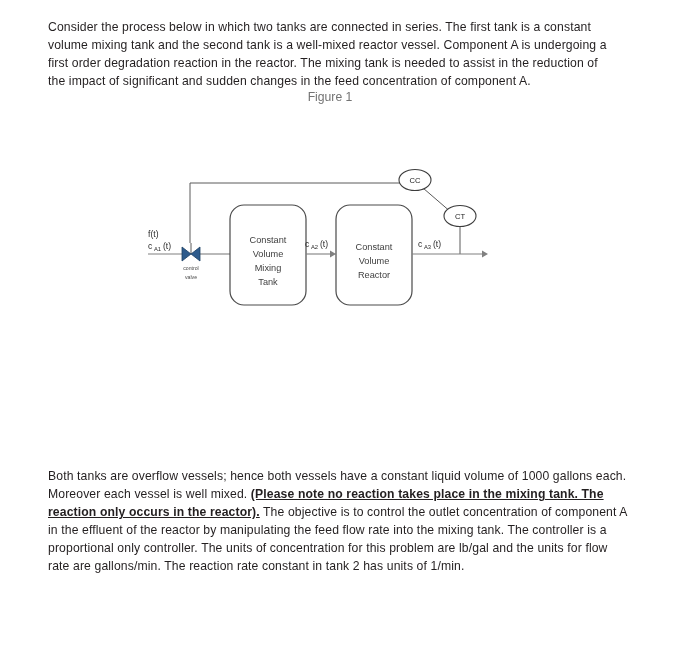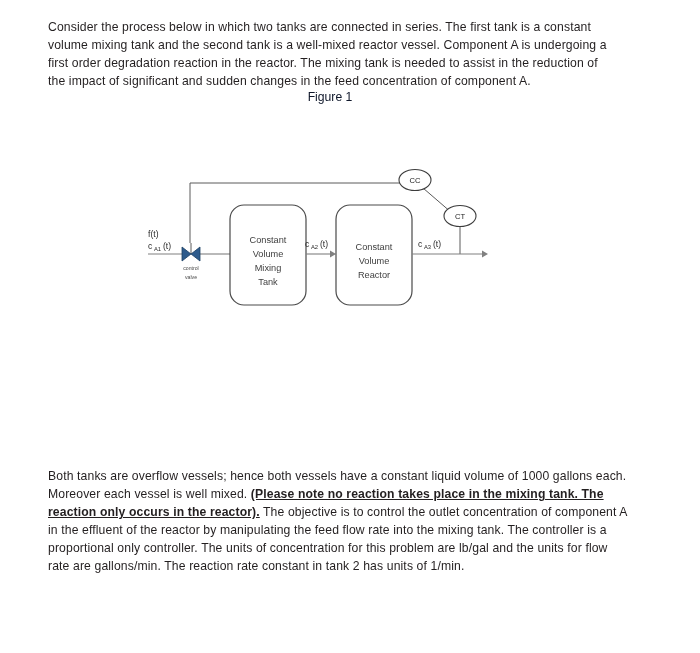--- a/index.html
+++ b/index.html
@@ -49,21 +49,21 @@
     text-decoration: underline;
   }
 
   #figure-caption {
     position: absolute;
     left: 0;
     top: 90px;
     width: 660px;
     text-align: center;
     font-size: 12.2px;
-    color: #0f172a;
+    color: #737373;
   }
 
   #process-diagram {
     position: absolute;
     left: 130px;
     top: 155px;
     width: 380px;
     height: 180px;
   }
   #process-diagram svg {

